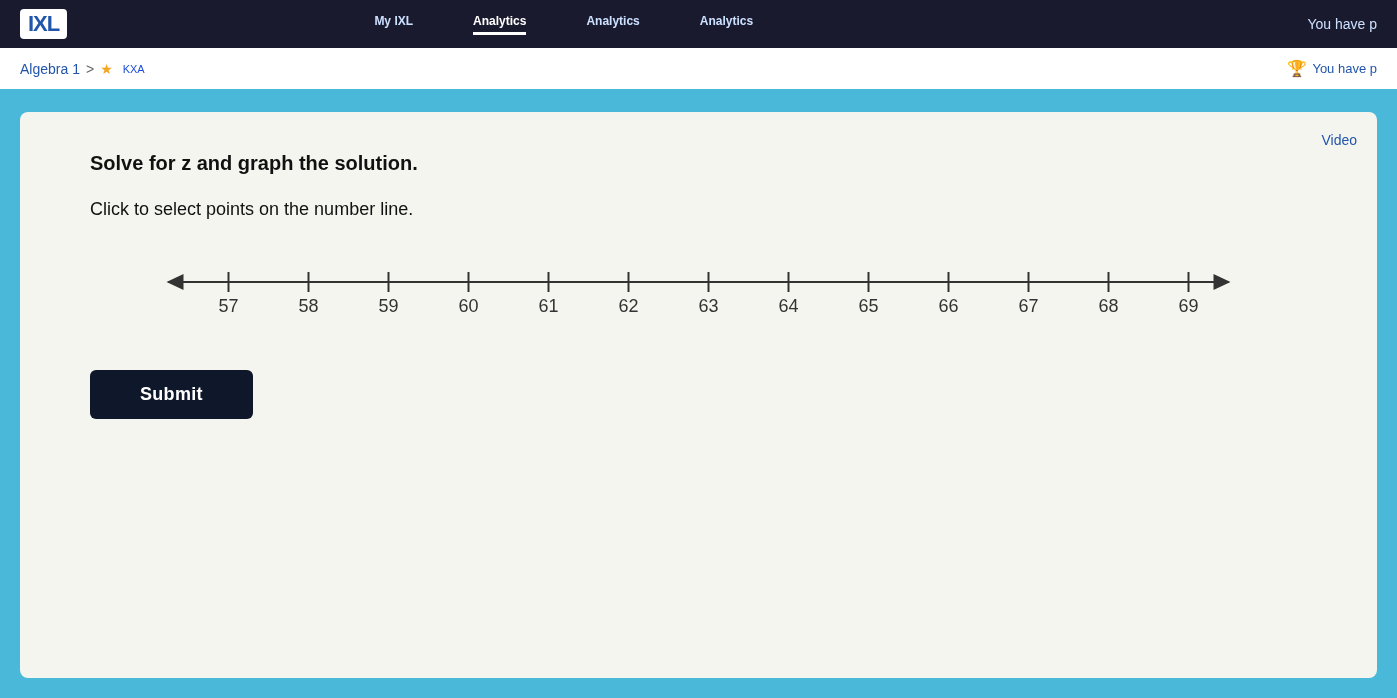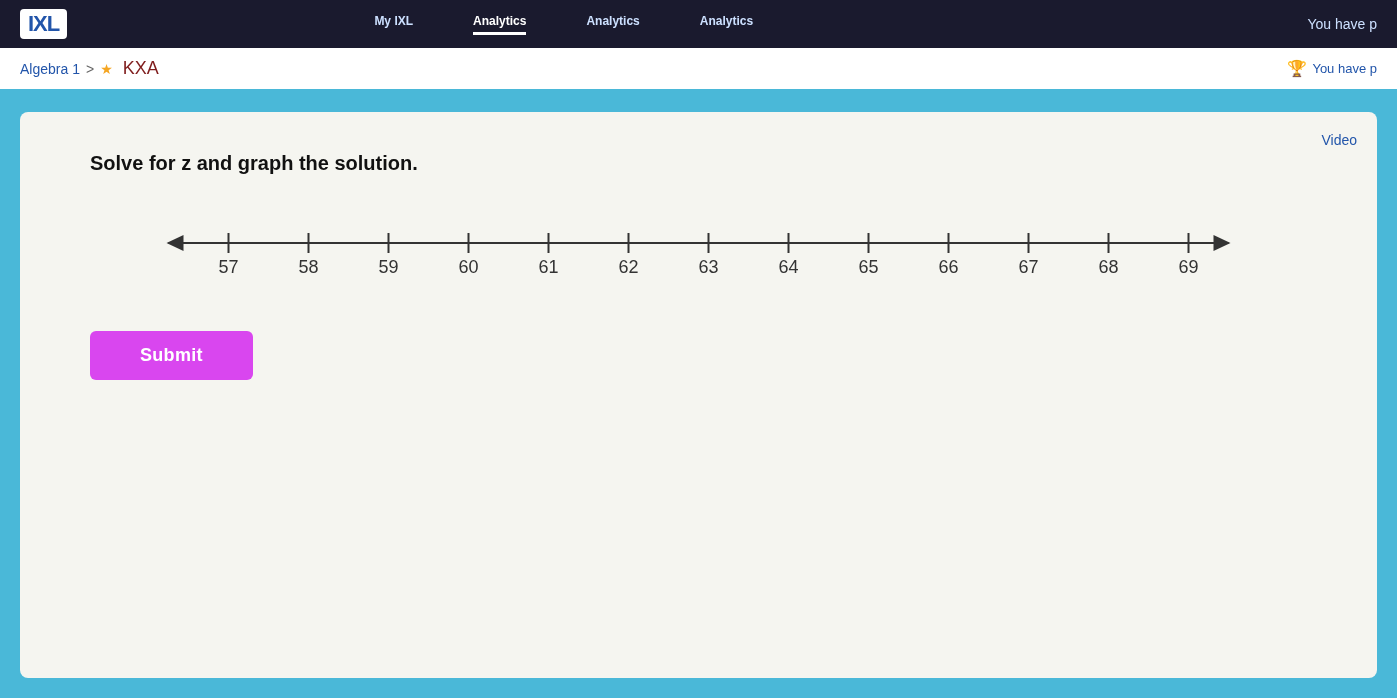--- a/index.html
+++ b/index.html
@@ -68,22 +68,22 @@
     }
     .breadcrumb-bar .separator {
       margin: 0 6px;
       color: #666;
     }
     .breadcrumb-bar .star-icon {
       color: #f5a623;
       margin-right: 4px;
     }
     .breadcrumb-bar .skill-code {
-      color: #7f1d1d;
-      font-size: 18px;
+      color: #1d4ed8;
+      font-size: 11px;
       margin-left: 6px;
     }
     .breadcrumb-right {
       margin-left: auto;
       color: #2255aa;
       font-size: 13px;
       display: flex;
       align-items: center;
       gap: 5px;
     }
@@ -113,21 +113,21 @@
       right: 20px;
       color: #2255aa;
       font-size: 14px;
       cursor: pointer;
     }
 
     .problem-instruction {
       font-size: 20px;
       font-weight: bold;
       color: #111;
-      margin-bottom: 36px;
+      margin-bottom: 24px;
     }
 
     .equation {
       font-size: 22px;
       color: #111;
       margin-bottom: 28px;
       margin-left: 30px;
       font-weight: normal;
     }
 
@@ -145,21 +145,21 @@
       margin-bottom: 40px;
     }
 
     .number-line-svg {
       width: 100%;
       height: 80px;
     }
 
     
     .submit-btn {
-      background: #d946ef;
+      background: #0f172a;
       color: #fff;
       border: none;
       border-radius: 6px;
       padding: 14px 50px;
       font-size: 18px;
       font-weight: bold;
       cursor: pointer;
       letter-spacing: 0.3px;
     }
   </style>
@@ -191,20 +191,21 @@
 </div>
 
 <div class="main-area">
   <div class="content-card">
 
     <div class="video-label">Video</div>
 
     <div class="problem-instruction">Solve for z and graph the solution.</div>
 
 
+    <div class="number-line-instruction">Click to select points on the number line.</div>
 
     
     <div class="number-line-container">
       <svg class="number-line-svg" viewBox="0 0 1100 80" preserveAspectRatio="xMidYMid meet">
 
         <polygon points="18,32 35,24 35,40" fill="#333"></polygon>
 
         <polygon points="1082,32 1065,24 1065,40" fill="#333"></polygon>
 
         <line x1="20" y1="32" x2="1080" y2="32" stroke="#333" stroke-width="2"></line>

